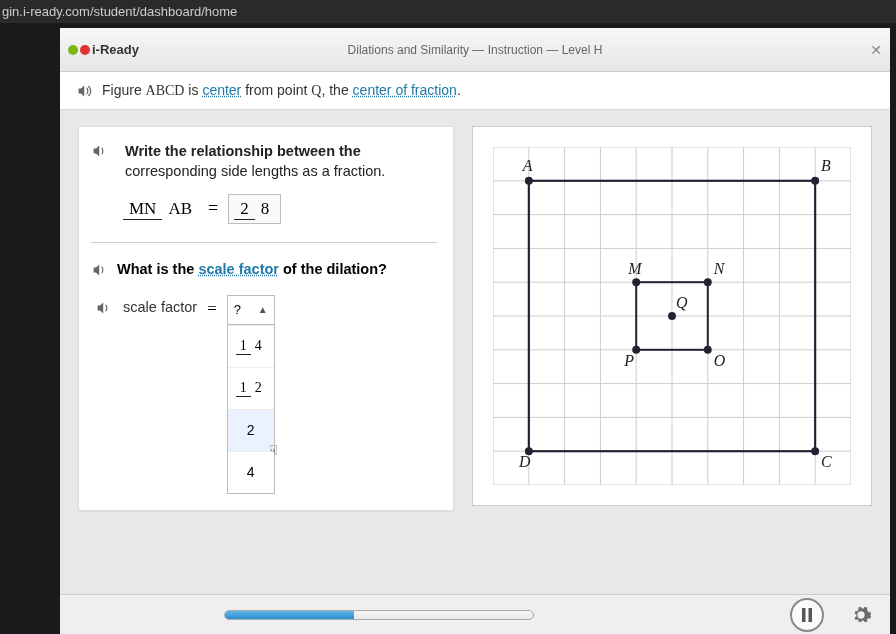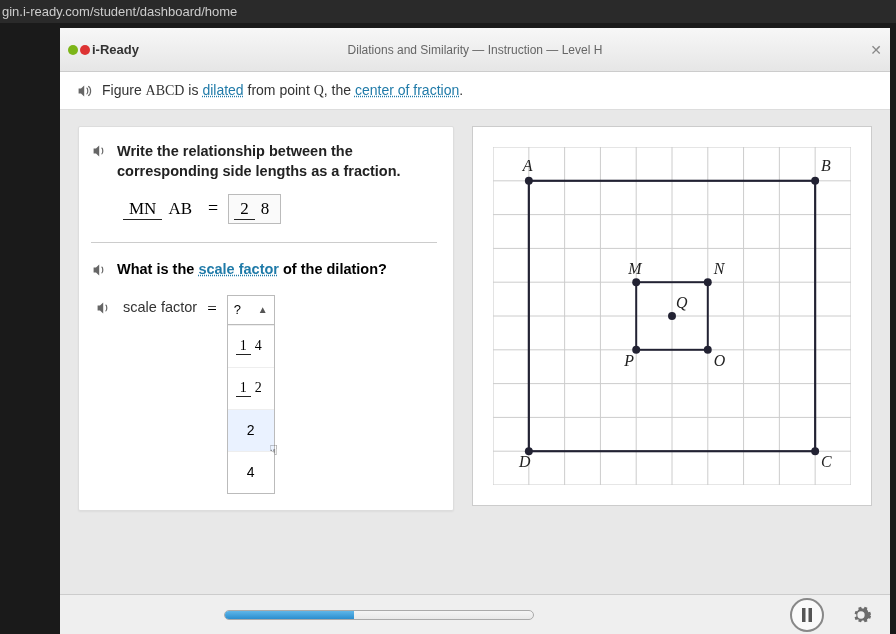--- a/index.html
+++ b/index.html
@@ -70,23 +70,23 @@
     position:relative;
   }
   .left-col { flex:1; display:flex; flex-direction:column; gap:14px;}
   .card {
     background:#fff;
     border:1px solid #ddd;
     border-radius:2px;
     padding:14px 16px 16px 12px;
     box-shadow:0 1px 2px rgba(0,0,0,.05);
   }
-  .card .row { display:flex; gap:8px;}
+  .card .row { display:flex; gap:16px;}
   .prompt { font-size:14.5px; color:#222; font-weight:600; line-height:1.4;}
-  .prompt .light { font-weight:700;}
+  .prompt .light { font-weight:400;}
   .frac {
     display:inline-flex; flex-direction:row; align-items:center;
     font-family:'Times New Roman', serif; font-size:17px; line-height:1;
     vertical-align:middle; margin:0 4px;
   }
   .frac .num { border-bottom:1.5px solid #222; padding:2px 6px;}
   .frac .den { padding:2px 6px;}
   .eqline { display:flex; align-items:center; gap:6px; margin:12px 0 0 28px; font-family:'Times New Roman',serif; font-size:18px;}
   .boxed { border:1px solid #bbb; padding:3px 5px; background:#fafafa;}
   .hr { border:none; border-top:1px solid #ccc; margin:18px 0 0 0;}
@@ -157,21 +157,21 @@
   </div>
 
   <div class="problem-bar">
     <span class="speaker">
       <svg viewBox="0 0 20 16">
           <path fill="currentColor" d="M2 5h3l4-4v14l-4-4H2z"></path>
           <path fill="none" stroke="currentColor" stroke-width="1.5" d="M12 4c2 1 2 7 0 8M14 2c4 2 4 10 0 12"></path>
         </svg>
     </span>
     <span>
-      <span>Figure </span><span class="mathit">ABCD</span><span> is </span><span class="link">dilated</span><span> from point </span><span class="mathit">Q</span><span>, the </span><span class="link">center of fraction</span><span>.</span>
+      <span>Figure </span><span class="mathit">ABCD</span><span> is </span><span class="link">center</span><span> from point </span><span class="mathit">Q</span><span>, the </span><span class="link">center of fraction</span><span>.</span>
     </span>
   </div>
 
   <div class="content">
     <div class="left-col">
       <div class="card">
         <div class="row">
           <span class="speaker" style="margin-top:3px;">
             <svg viewBox="0 0 20 16">
                 <path fill="currentColor" d="M2 5h3l4-4v14l-4-4H2z"></path>

